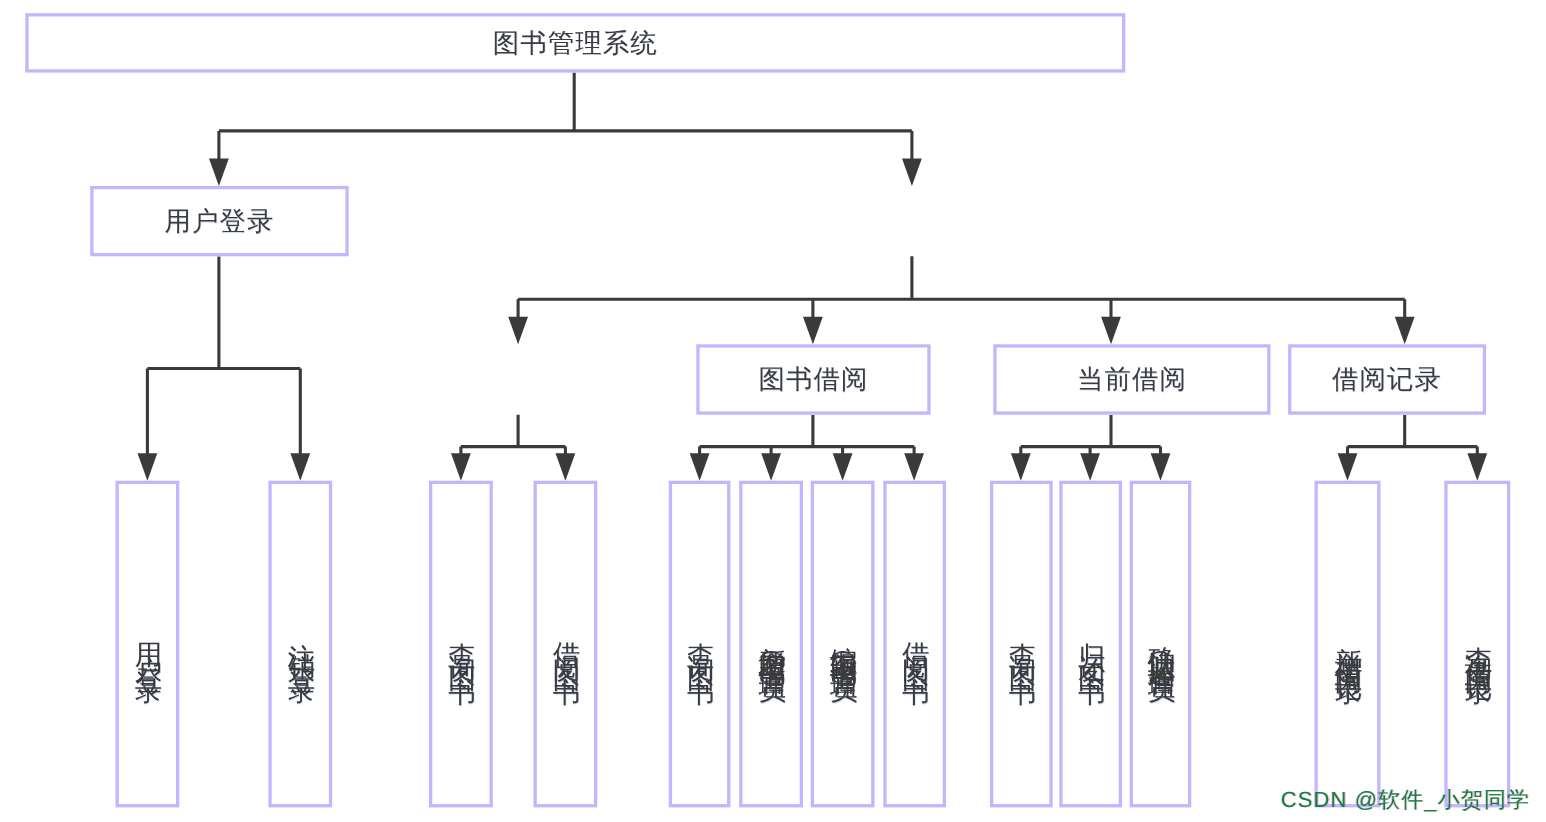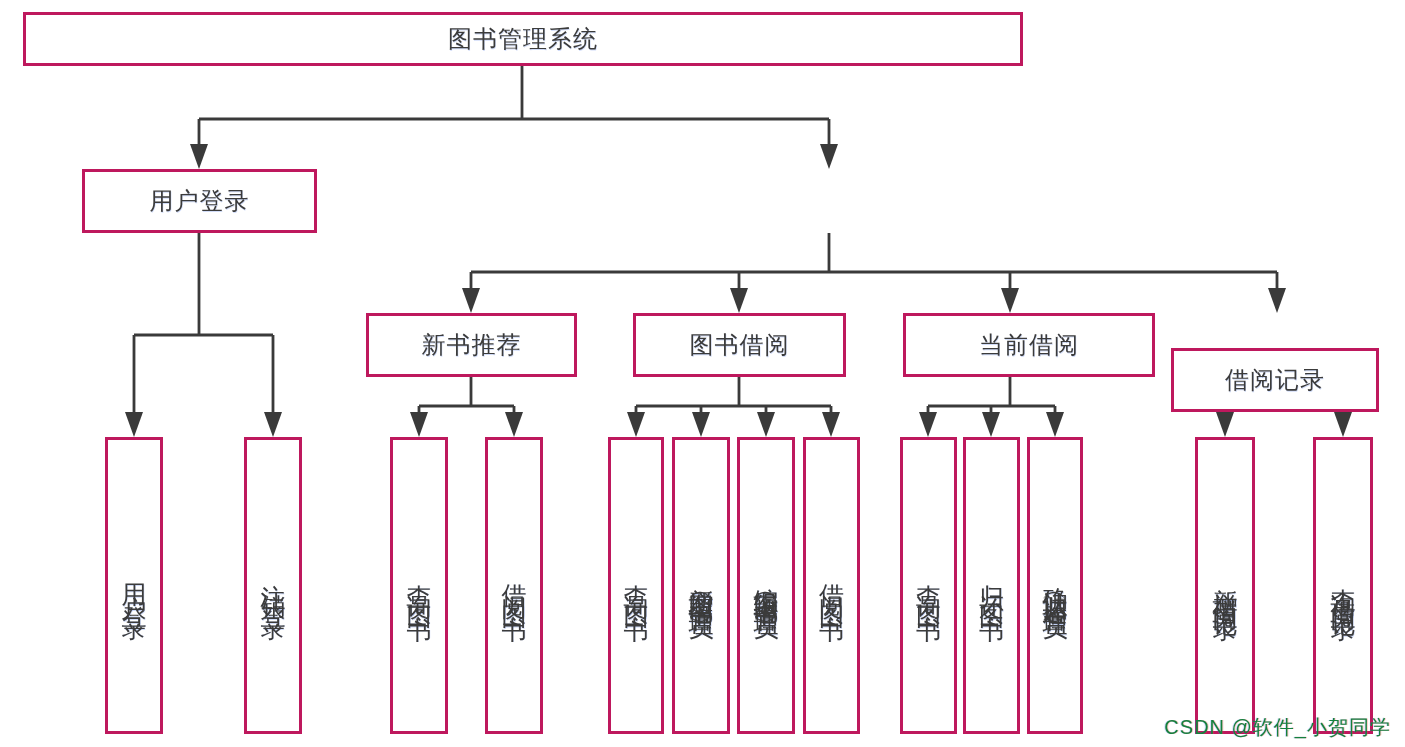--- a/index.html
+++ b/index.html
@@ -14,21 +14,21 @@
   #wires {
     position: absolute;
     left: 0; top: 0;
     width: 1405px; height: 747px;
     z-index: 0;
   }
   .box {
     position: absolute;
     box-sizing: border-box;
     background: #ffffff;
-    border: 3px solid #be185d;
+    border: 3px solid #c4b5fd;
     display: flex;
     align-items: center;
     justify-content: center;
     color: #3b3b3b;
     z-index: 1;
     text-shadow: 0.6px 0.6px 0 rgba(90,130,230,0.28);
   }
   .h-box { font-size: 24px; letter-spacing: 1px; }
   .root-box { font-size: 24px; }
   .v-box { border-width: 3px; }
@@ -99,24 +99,23 @@
       <path fill="none" d="M1277 377 V406 M1225 406 H1343 M1225 406 V417 M1343 406 V417"></path>
       <polygon stroke="none" points="1216,412 1234,412 1225,437"></polygon>
       <polygon stroke="none" points="1334,412 1352,412 1343,437"></polygon>
     </g>
   </svg>
 
   <div class="box h-box root-box" style="left:23px; top:12px; width:1000px; height:54px;">图书管理系统</div>
 
   <div class="box h-box" style="left:82px; top:169px; width:235px; height:64px;">用户登录</div>
 
-  <div class="box h-box" style="left:366px; top:313px; width:211px; height:64px;">新书推荐</div>
   <div class="box h-box" style="left:633px; top:313px; width:213px; height:64px;text-align:right;">图书借阅</div>
   <div class="box h-box" style="left:903px; top:313px; width:252px; height:64px;">当前借阅</div>
-  <div class="box h-box" style="left:1171px; top:313px; width:208px; height:64px;margin-top:35px;">借阅记录</div>
+  <div class="box h-box" style="left:1171px; top:313px; width:180px; height:64px;">借阅记录</div>
 
   <div class="box v-box" style="left:105px; top:437px; width:58px; height:297px;">
     <span class="v-text s4">用户登录</span>
   </div>
   <div class="box v-box" style="left:244px; top:437px; width:58px; height:297px;">
     <span class="v-text s4">注销登录</span>
   </div>
   <div class="box v-box" style="left:390px; top:437px; width:58px; height:297px;">
     <span class="v-text s4">查询图书</span>
   </div>

